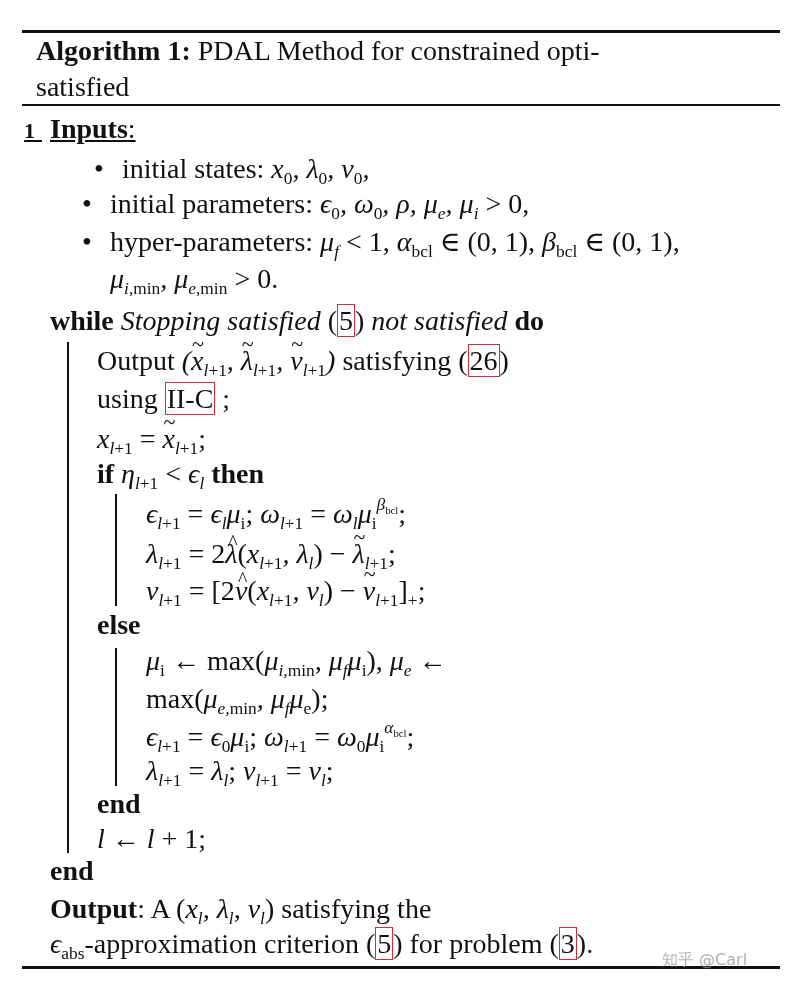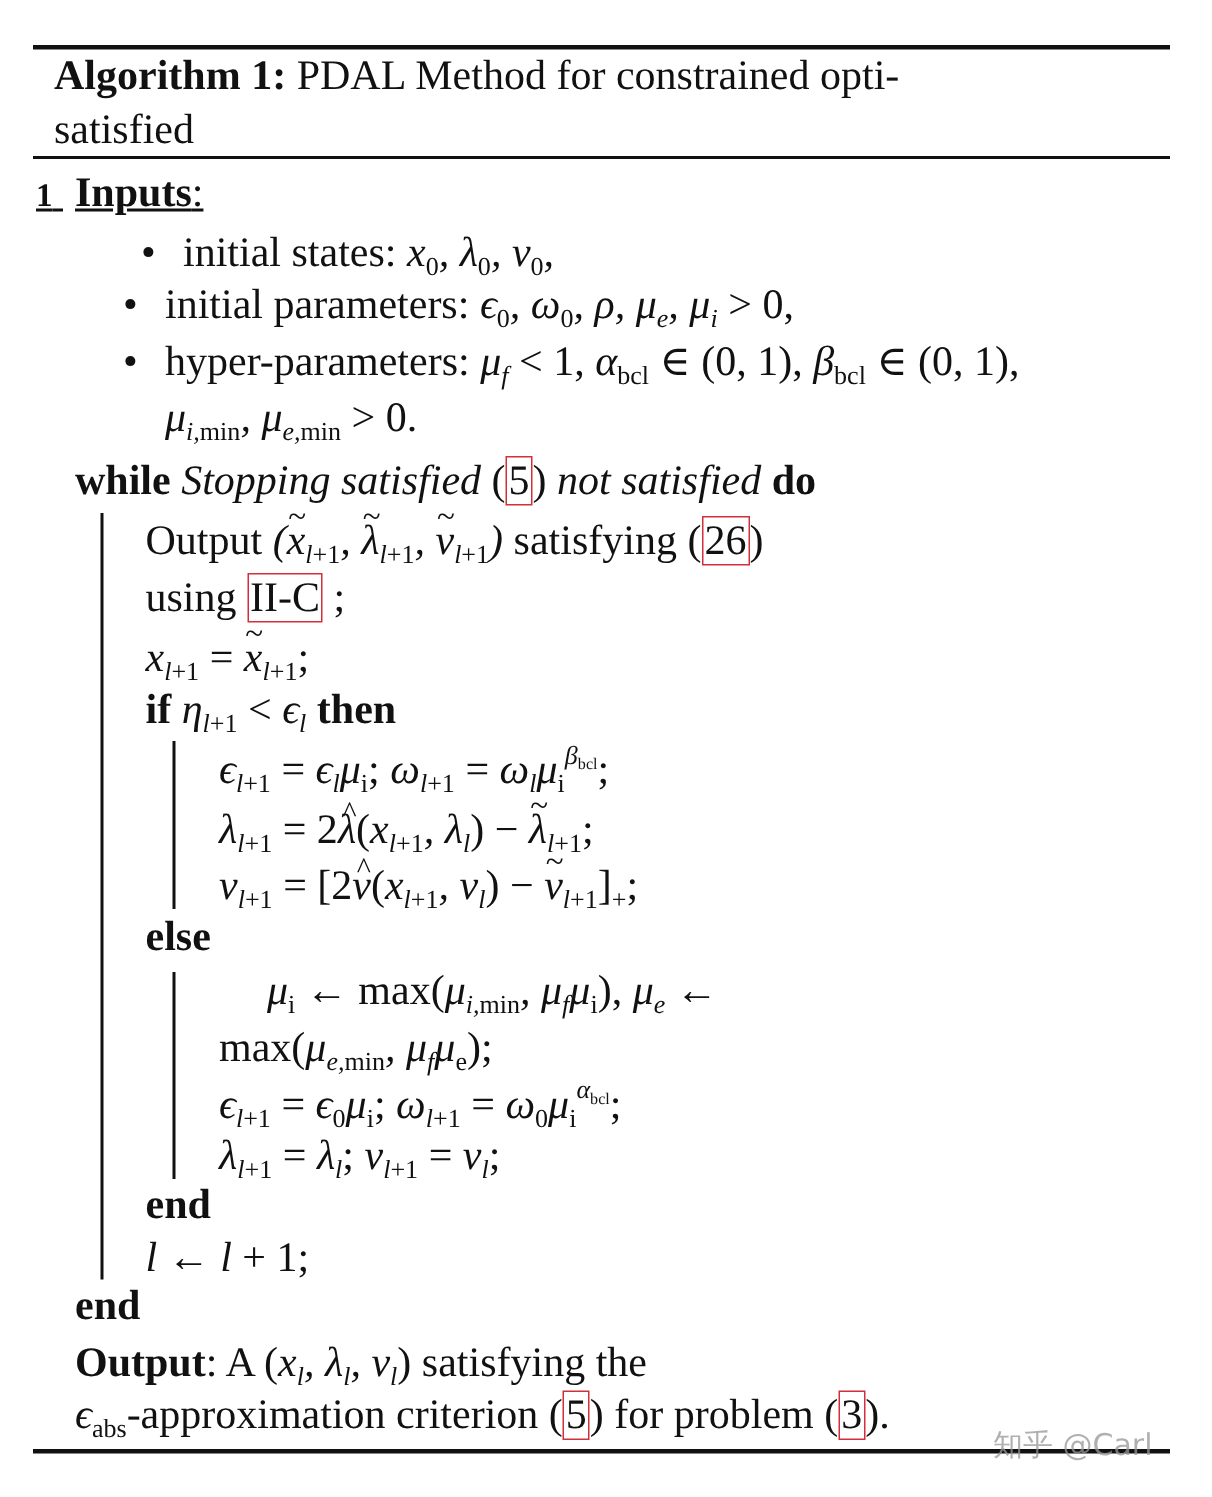--- a/index.html
+++ b/index.html
@@ -16,21 +16,21 @@
   sup { vertical-align:0.75em; }
   .ref { border:1.5px solid #d0303a; padding:0 1px; }
   .vbar { position:absolute; width:1.5px; background:#111; }
   .num { font-size:22px; font-weight:bold; }
   .bullet { display:inline-block; width:28px; }
   .tilde { position:relative; display:inline-block; }
   .tilde::before { content:"~"; position:absolute; left:1px; top:-17px; font-style:normal; font-size:22px; }
   .hat { position:relative; display:inline-block; }
   .hat::before { content:"^"; position:absolute; left:3px; top:-12px; font-style:normal; font-size:20px; }
   .wm { position:absolute; left:662px; top:950px; font-family:"DejaVu Sans",sans-serif;
-        font-size:20px; color:rgba(150,150,150,0.75); }
+        font-size:16px; color:rgba(150,150,150,0.75); }
 </style>
 </head>
 <body>
 
 <div class="rule" style="top:30px;height:3px;"></div>
 <div class="rule" style="top:104px;height:2px;"></div>
 <div class="rule" style="top:966px;height:2.5px;"></div>
 
 <div class="vbar" style="left:67px;top:342px;height:511px;"></div>
 <div class="vbar" style="left:115px;top:494px;height:112px;"></div>
@@ -96,21 +96,21 @@
   ϵ<sub>l<span class="rm">+1</span></sub> <span class="rm">=</span> ϵ<sub>l</sub>μ<sub class="rm">i</sub><span class="rm">;</span> ω<sub>l<span class="rm">+1</span></sub> <span class="rm">=</span> ω<sub>l</sub>μ<sub class="rm">i</sub><sup>β<sub class="rm">bcl</sub></sup><span class="rm">;</span>
 </div>
 <div class="line m" style="left:146px;top:537px;">
   λ<sub>l<span class="rm">+1</span></sub> <span class="rm">= 2</span><span class="hat">λ</span><span class="rm">(</span>x<sub>l<span class="rm">+1</span></sub>, λ<sub>l</sub><span class="rm">) −</span> <span class="tilde">λ</span><sub>l<span class="rm">+1</span></sub><span class="rm">;</span>
 </div>
 <div class="line m" style="left:146px;top:574px;">
   ν<sub>l<span class="rm">+1</span></sub> <span class="rm">= [2</span><span class="hat">ν</span><span class="rm">(</span>x<sub>l<span class="rm">+1</span></sub>, ν<sub>l</sub><span class="rm">) −</span> <span class="tilde">ν</span><sub>l<span class="rm">+1</span></sub><span class="rm">]<sub>+</sub>;</span>
 </div>
 
 <div class="line b" style="left:97px;top:608px;">else</div>
-<div class="line m" style="left:146px;top:644px;margin-left:32px;">
+<div class="line m" style="left:146px;top:644px;">
   μ<sub class="rm">i</sub> <span class="rm">← max(</span>μ<sub>i,<span class="rm">min</span></sub>, μ<sub>f</sub>μ<sub class="rm">i</sub><span class="rm">),</span> μ<sub>e</sub> <span class="rm">←</span>
 </div>
 <div class="line m" style="left:146px;top:682px;">
   <span class="rm">max(</span>μ<sub>e,<span class="rm">min</span></sub>, μ<sub>f</sub>μ<sub class="rm">e</sub><span class="rm">);</span>
 </div>
 <div class="line m" style="left:146px;top:720px;">
   ϵ<sub>l<span class="rm">+1</span></sub> <span class="rm">=</span> ϵ<sub class="rm">0</sub>μ<sub class="rm">i</sub><span class="rm">;</span> ω<sub>l<span class="rm">+1</span></sub> <span class="rm">=</span> ω<sub class="rm">0</sub>μ<sub class="rm">i</sub><sup>α<sub class="rm">bcl</sub></sup><span class="rm">;</span>
 </div>
 <div class="line m" style="left:146px;top:754px;">
   λ<sub>l<span class="rm">+1</span></sub> <span class="rm">=</span> λ<sub>l</sub><span class="rm">;</span> ν<sub>l<span class="rm">+1</span></sub> <span class="rm">=</span> ν<sub>l</sub><span class="rm">;</span>

